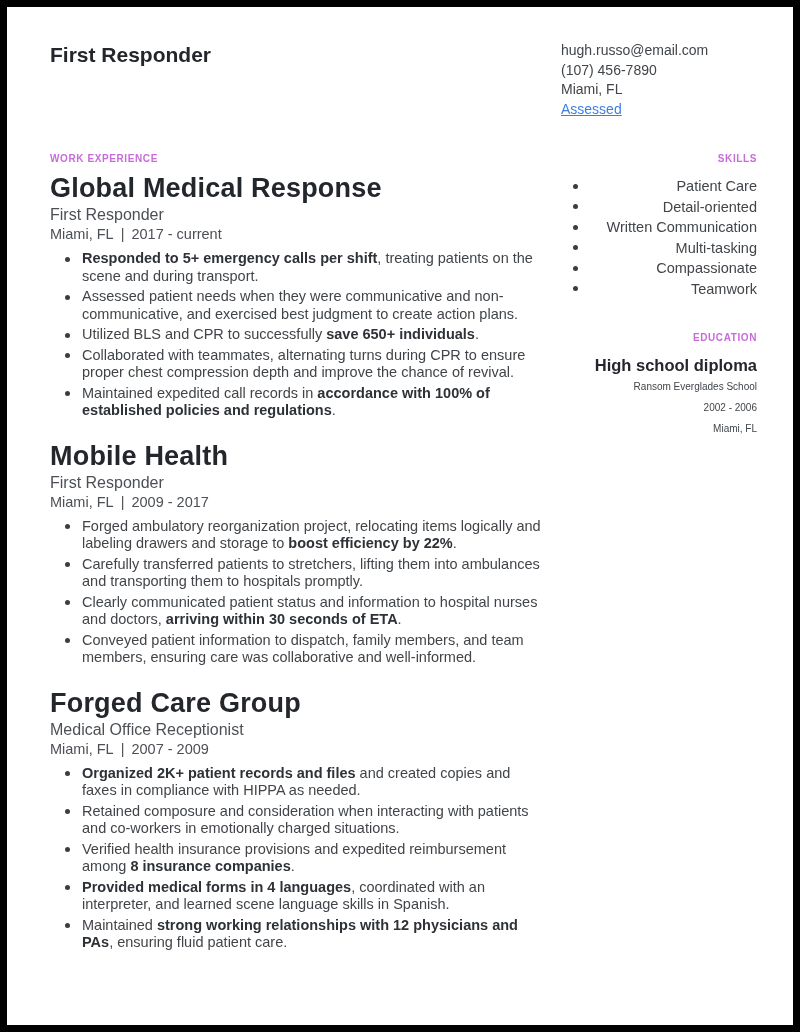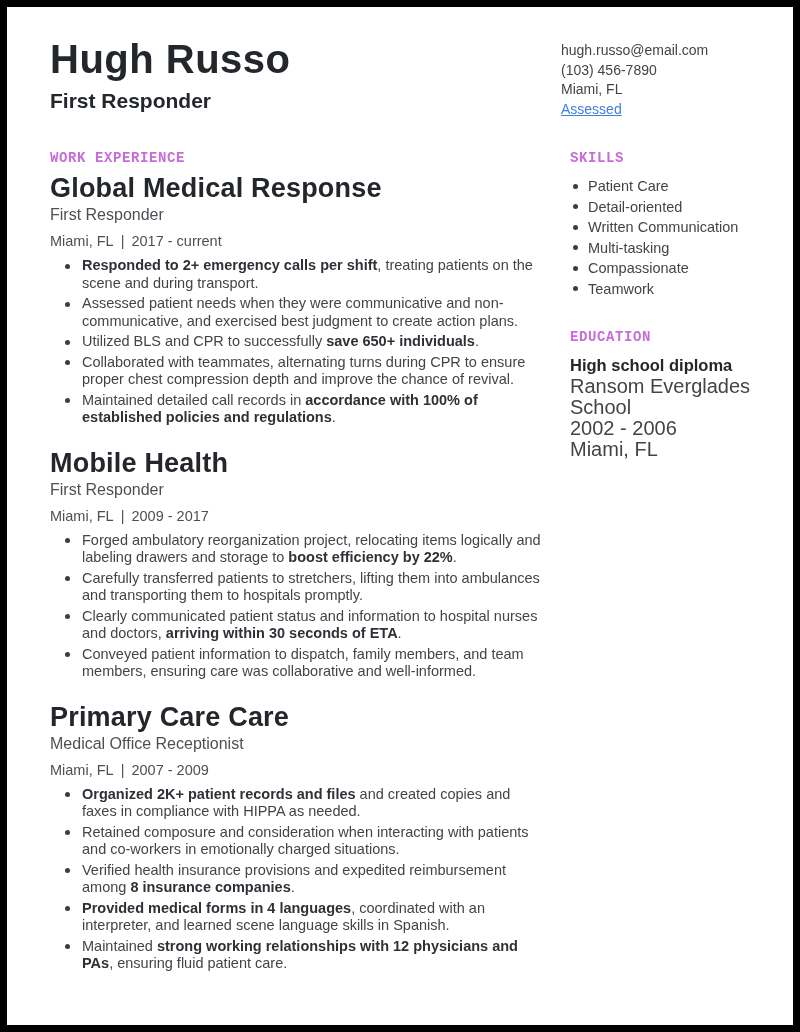--- a/index.html
+++ b/index.html
@@ -13,32 +13,32 @@
   }
   
   .header { display:flex; justify-content:space-between; padding:29px 36px 0 43px; }
   .name { font-size:40px; font-weight:800; letter-spacing:.5px; color:var(--heading,#23262b); line-height:46px; }
   .job-title { font-size:21px; font-weight:700; color:var(--heading,#23262b); margin-top:7px; }
   .contact { width:196px; font-size:14px; line-height:19.5px; color:var(--text,#414549); padding-top:5px; }
   .contact a { color:var(--link,#3e7ee0); text-decoration:underline; cursor:pointer; }
   
   .content { display:flex; padding:0 36px 0 43px; }
   .col-left  { width:494px; flex:none; }
-  .col-right { margin-left:26px; flex:1; min-width:0; }
+  .col-right { margin-left:26px; flex:1; min-width:0;text-align:right; }
   .section-label {
     color:var(--accent,#c76cd8);
-    font-size:14px; font-weight:700; letter-spacing:.6px;
-    margin-top:31px; line-height:17px;font-family:Liberation Mono, monospace;
+    font-size:10px; font-weight:700; letter-spacing:.6px;
+    margin-top:31px; line-height:17px;
   }
   
   .job { margin-top:23px; }
   #jobs .job:first-child { margin-top:8px; }
   .company { font-size:27px; font-weight:700; color:var(--heading,#25282e); line-height:26px; letter-spacing:.2px; }
   .role { font-size:16px; color:#4c5055; line-height:19px; margin-top:4px; }
-  .meta { font-size:14.5px; color:#4c5055; line-height:17px; margin-top:9px; }
+  .meta { font-size:14.5px; color:#4c5055; line-height:17px; margin-top:2px; }
   .meta .sep { margin:0 7px; }
   ul.bullets { list-style:none; margin-top:7px; }
   ul.bullets li {
     position:relative; padding-left:32px;
     font-size:14.5px; line-height:17.5px; color:var(--text,#414549);
     margin-bottom:3px;
   }
   ul.bullets li::before {
     content:""; position:absolute; left:15px; top:6.5px;
     width:5px; height:5px; border-radius:50%; background:#3a3e43;
@@ -50,76 +50,75 @@
     position:relative; padding-left:18px;
     font-size:14.5px; line-height:20px; color:var(--text,#414549);
     margin-bottom:0.5px;
   }
   ul.side-list li::before {
     content:""; position:absolute; left:3px; top:7.5px;
     width:5px; height:5px; border-radius:50%; background:#3a3e43;
   }
   .edu-label { margin-top:30px; }
   .degree { font-size:16.5px; font-weight:700; color:var(--heading,#25282e); margin-top:9px; line-height:21px; }
-  .edu-line { font-size:20px; color:var(--text,#414549); line-height:21px; }
+  .edu-line { font-size:10px; color:var(--text,#414549); line-height:21px; }
 </style>
 </head>
 <body>
 
 <div class="page">
 
   <header class="header">
     <div class="identity">
-      <h1 class="name">Hugh Russo</h1>
       <div class="job-title">First Responder</div>
     </div>
     <div class="contact">
       <div>hugh.russo@email.com</div>
-      <div>(103) 456-7890</div>
+      <div>(107) 456-7890</div>
       <div>Miami, FL</div>
       <div><a href="#">Assessed</a></div>
     </div>
   </header>
 
   <div class="content">
 
     <section class="col-left">
       <h2 class="section-label">WORK EXPERIENCE</h2>
       <div id="jobs">
   <article class="job">
     <h3 class="company">Global Medical Response</h3>
     <div class="role">First Responder</div>
     <div class="meta">
       <span class="loc">Miami, FL</span><span class="sep">|</span><span class="dates">2017 - current</span>
     </div>
     <ul class="bullets">
-              <li><b>Responded to 2+ emergency calls per shift</b><span>, treating patients on the scene and during transport.</span></li>
+              <li><b>Responded to 5+ emergency calls per shift</b><span>, treating patients on the scene and during transport.</span></li>
               <li><span>Assessed patient needs when they were communicative and non-communicative, and exercised best judgment to create action plans.</span></li>
               <li><span>Utilized BLS and CPR to successfully </span><b>save 650+ individuals</b><span>.</span></li>
               <li><span>Collaborated with teammates, alternating turns during CPR to ensure proper chest compression depth and improve the chance of revival.</span></li>
-              <li><span>Maintained detailed call records in </span><b>accordance with 100% of established policies and regulations</b><span>.</span></li>
+              <li><span>Maintained expedited call records in </span><b>accordance with 100% of established policies and regulations</b><span>.</span></li>
             </ul>
   </article>
 
   <article class="job">
     <h3 class="company">Mobile Health</h3>
     <div class="role">First Responder</div>
     <div class="meta">
       <span class="loc">Miami, FL</span><span class="sep">|</span><span class="dates">2009 - 2017</span>
     </div>
     <ul class="bullets">
               <li><span>Forged ambulatory reorganization project, relocating items logically and labeling drawers and storage to </span><b>boost efficiency by 22%</b><span>.</span></li>
               <li><span>Carefully transferred patients to stretchers, lifting them into ambulances and transporting them to hospitals promptly.</span></li>
               <li><span>Clearly communicated patient status and information to hospital nurses and doctors, </span><b>arriving within 30 seconds of ETA</b><span>.</span></li>
               <li><span>Conveyed patient information to dispatch, family members, and team members, ensuring care was collaborative and well-informed.</span></li>
             </ul>
   </article>
 
   <article class="job">
-    <h3 class="company">Primary Care Care</h3>
+    <h3 class="company">Forged Care Group</h3>
     <div class="role">Medical Office Receptionist</div>
     <div class="meta">
       <span class="loc">Miami, FL</span><span class="sep">|</span><span class="dates">2007 - 2009</span>
     </div>
     <ul class="bullets">
               <li><b>Organized 2K+ patient records and files</b><span> and created copies and faxes in compliance with HIPPA as needed.</span></li>
               <li><span>Retained composure and consideration when interacting with patients and co-workers in emotionally charged situations.</span></li>
               <li><span>Verified health insurance provisions and expedited reimbursement among </span><b>8 insurance companies</b><span>.</span></li>
               <li><b>Provided medical forms in 4 languages</b><span>, coordinated with an interpreter, and learned scene language skills in Spanish.</span></li>
               <li><span>Maintained </span><b>strong working relationships with 12 physicians and PAs</b><span>, ensuring fluid patient care.</span></li>

